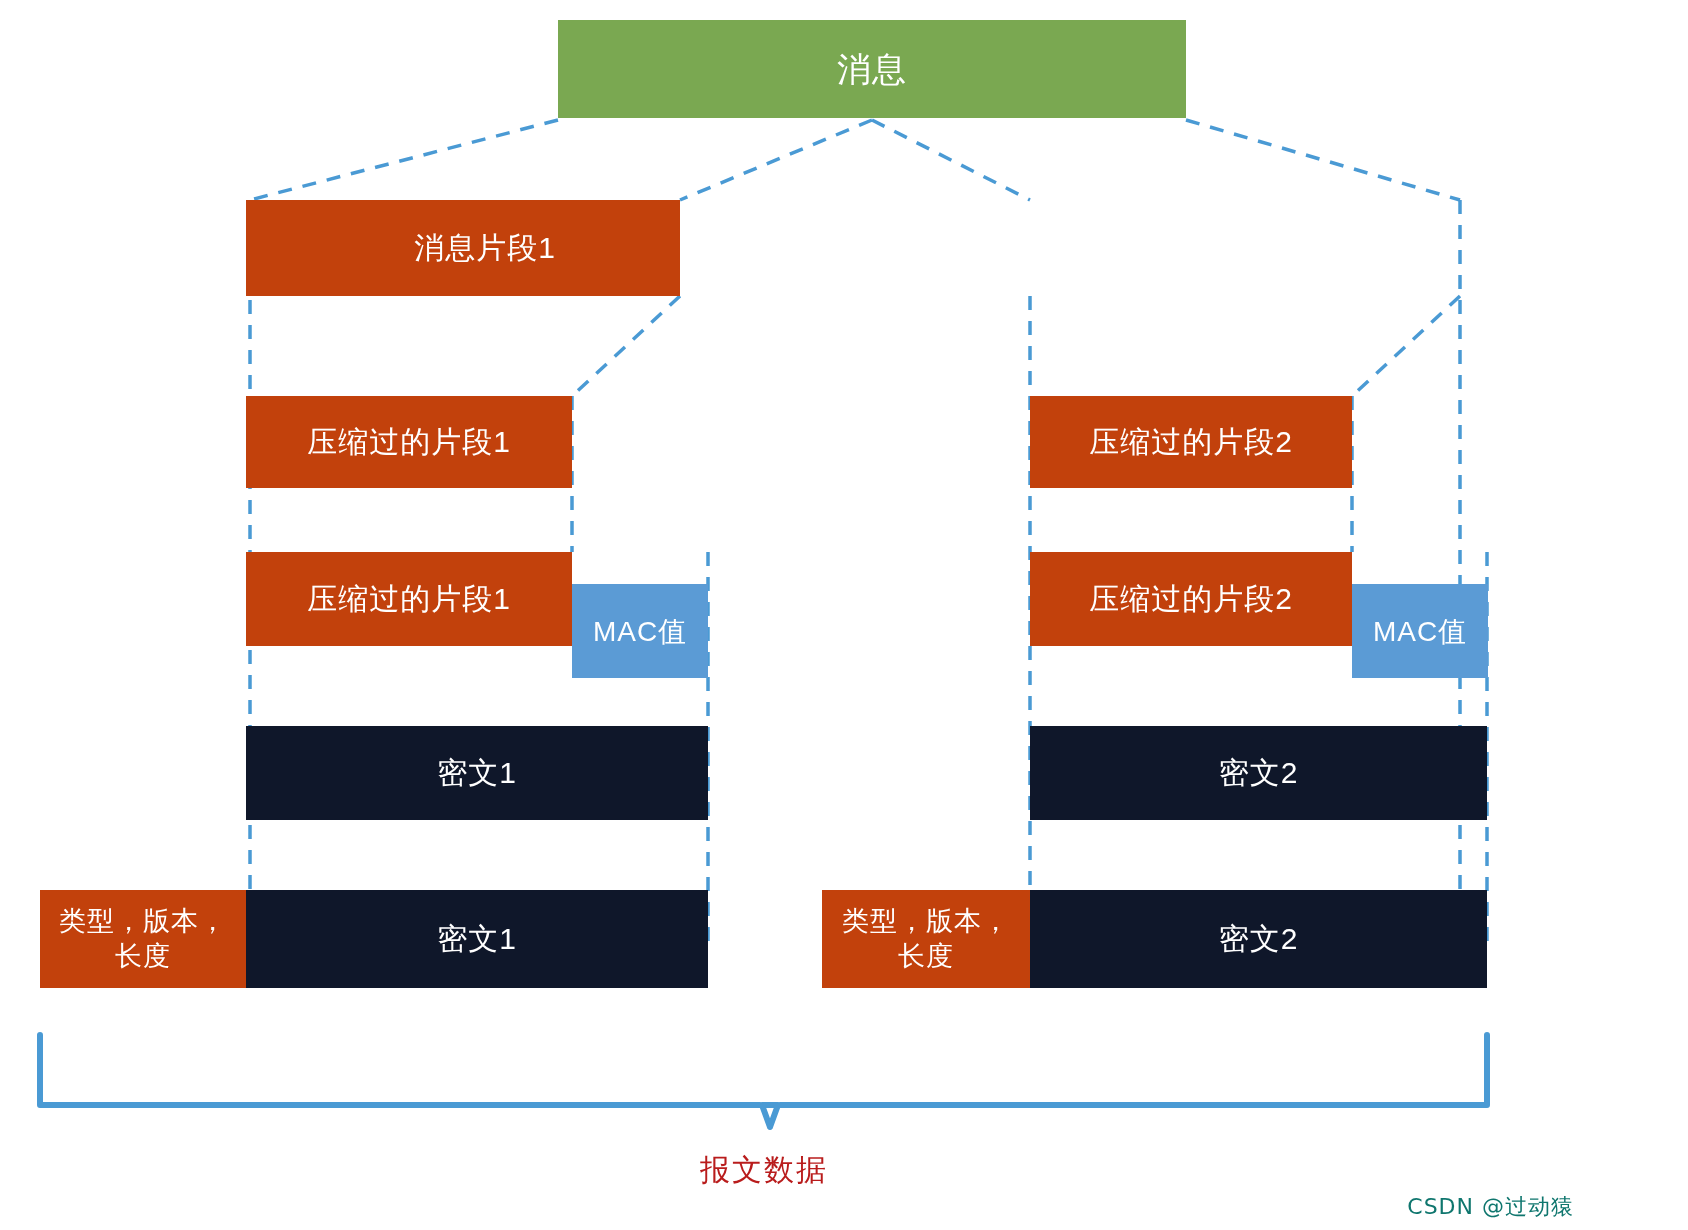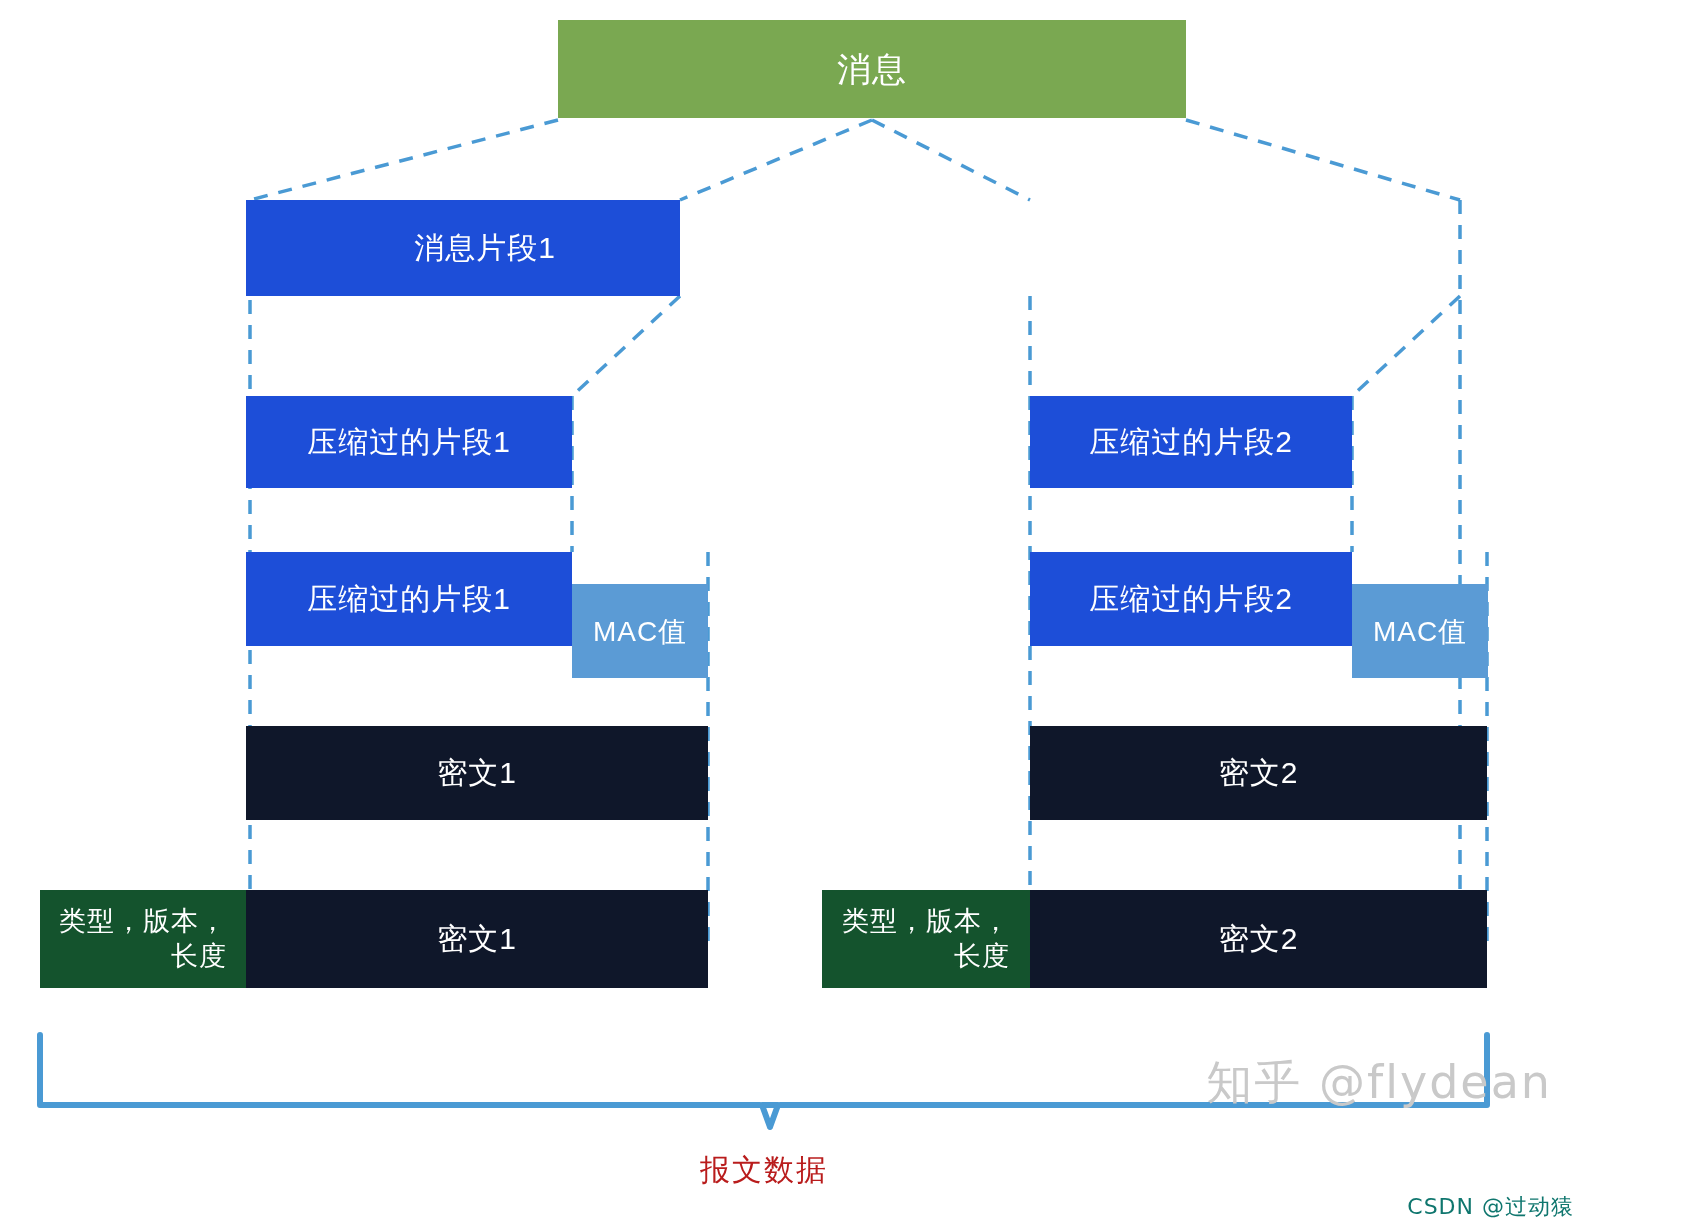--- a/index.html
+++ b/index.html
@@ -25,25 +25,25 @@
     align-items: center;
     justify-content: center;
     color: #ffffff;
     font-size: 30px;
     line-height: 1.25;
     text-align: center;
     letter-spacing: 1px;
     white-space: pre-line;
   }
   .box.green   { background: #7aa851; }
-  .box.orange  { background: #1d4ed8; padding-left: 44px; }
-  .box.yellow  { background: #1d4ed8; }
+  .box.orange  { background: #c2410c; padding-left: 44px; }
+  .box.yellow  { background: #c2410c; }
   .box.blue    { background: #5b9bd5; }
   .box.peach   { background: #0f172a; }
-  .box.dark    { background: #14532d; text-align: right; }
+  .box.dark    { background: #c2410c; }
 
   .box.green   { font-size: 34px; }
   .box.dark    { font-size: 27px; line-height: 1.3; }
   .box.blue    { font-size: 28px; margin-top: 32px; }
 
   svg.overlay {
     position: absolute;
     left: 0;
     top: 0;
     width: 1688px;
@@ -129,16 +129,15 @@
   <div class="box blue" style="left:1352px; top:552px; width:136px; height:94px;">MAC值</div>
 
   <div class="box peach" style="left:1030px; top:726px; width:457px; height:94px;">密文2</div>
 
   <div class="box dark" style="left:822px; top:890px; width:208px; height:98px;">类型，版本，
 长度</div>
   <div class="box peach" style="left:1030px; top:890px; width:457px; height:98px;">密文2</div>
 
   <div class="caption" style="left:700px; top:1150px;">报文数据</div>
 
-  <div class="wm-zhihu">知乎 @flydean</div>
   <div class="wm-csdn">CSDN @过动猿</div>
 
 </div>
 
 </body></html>

